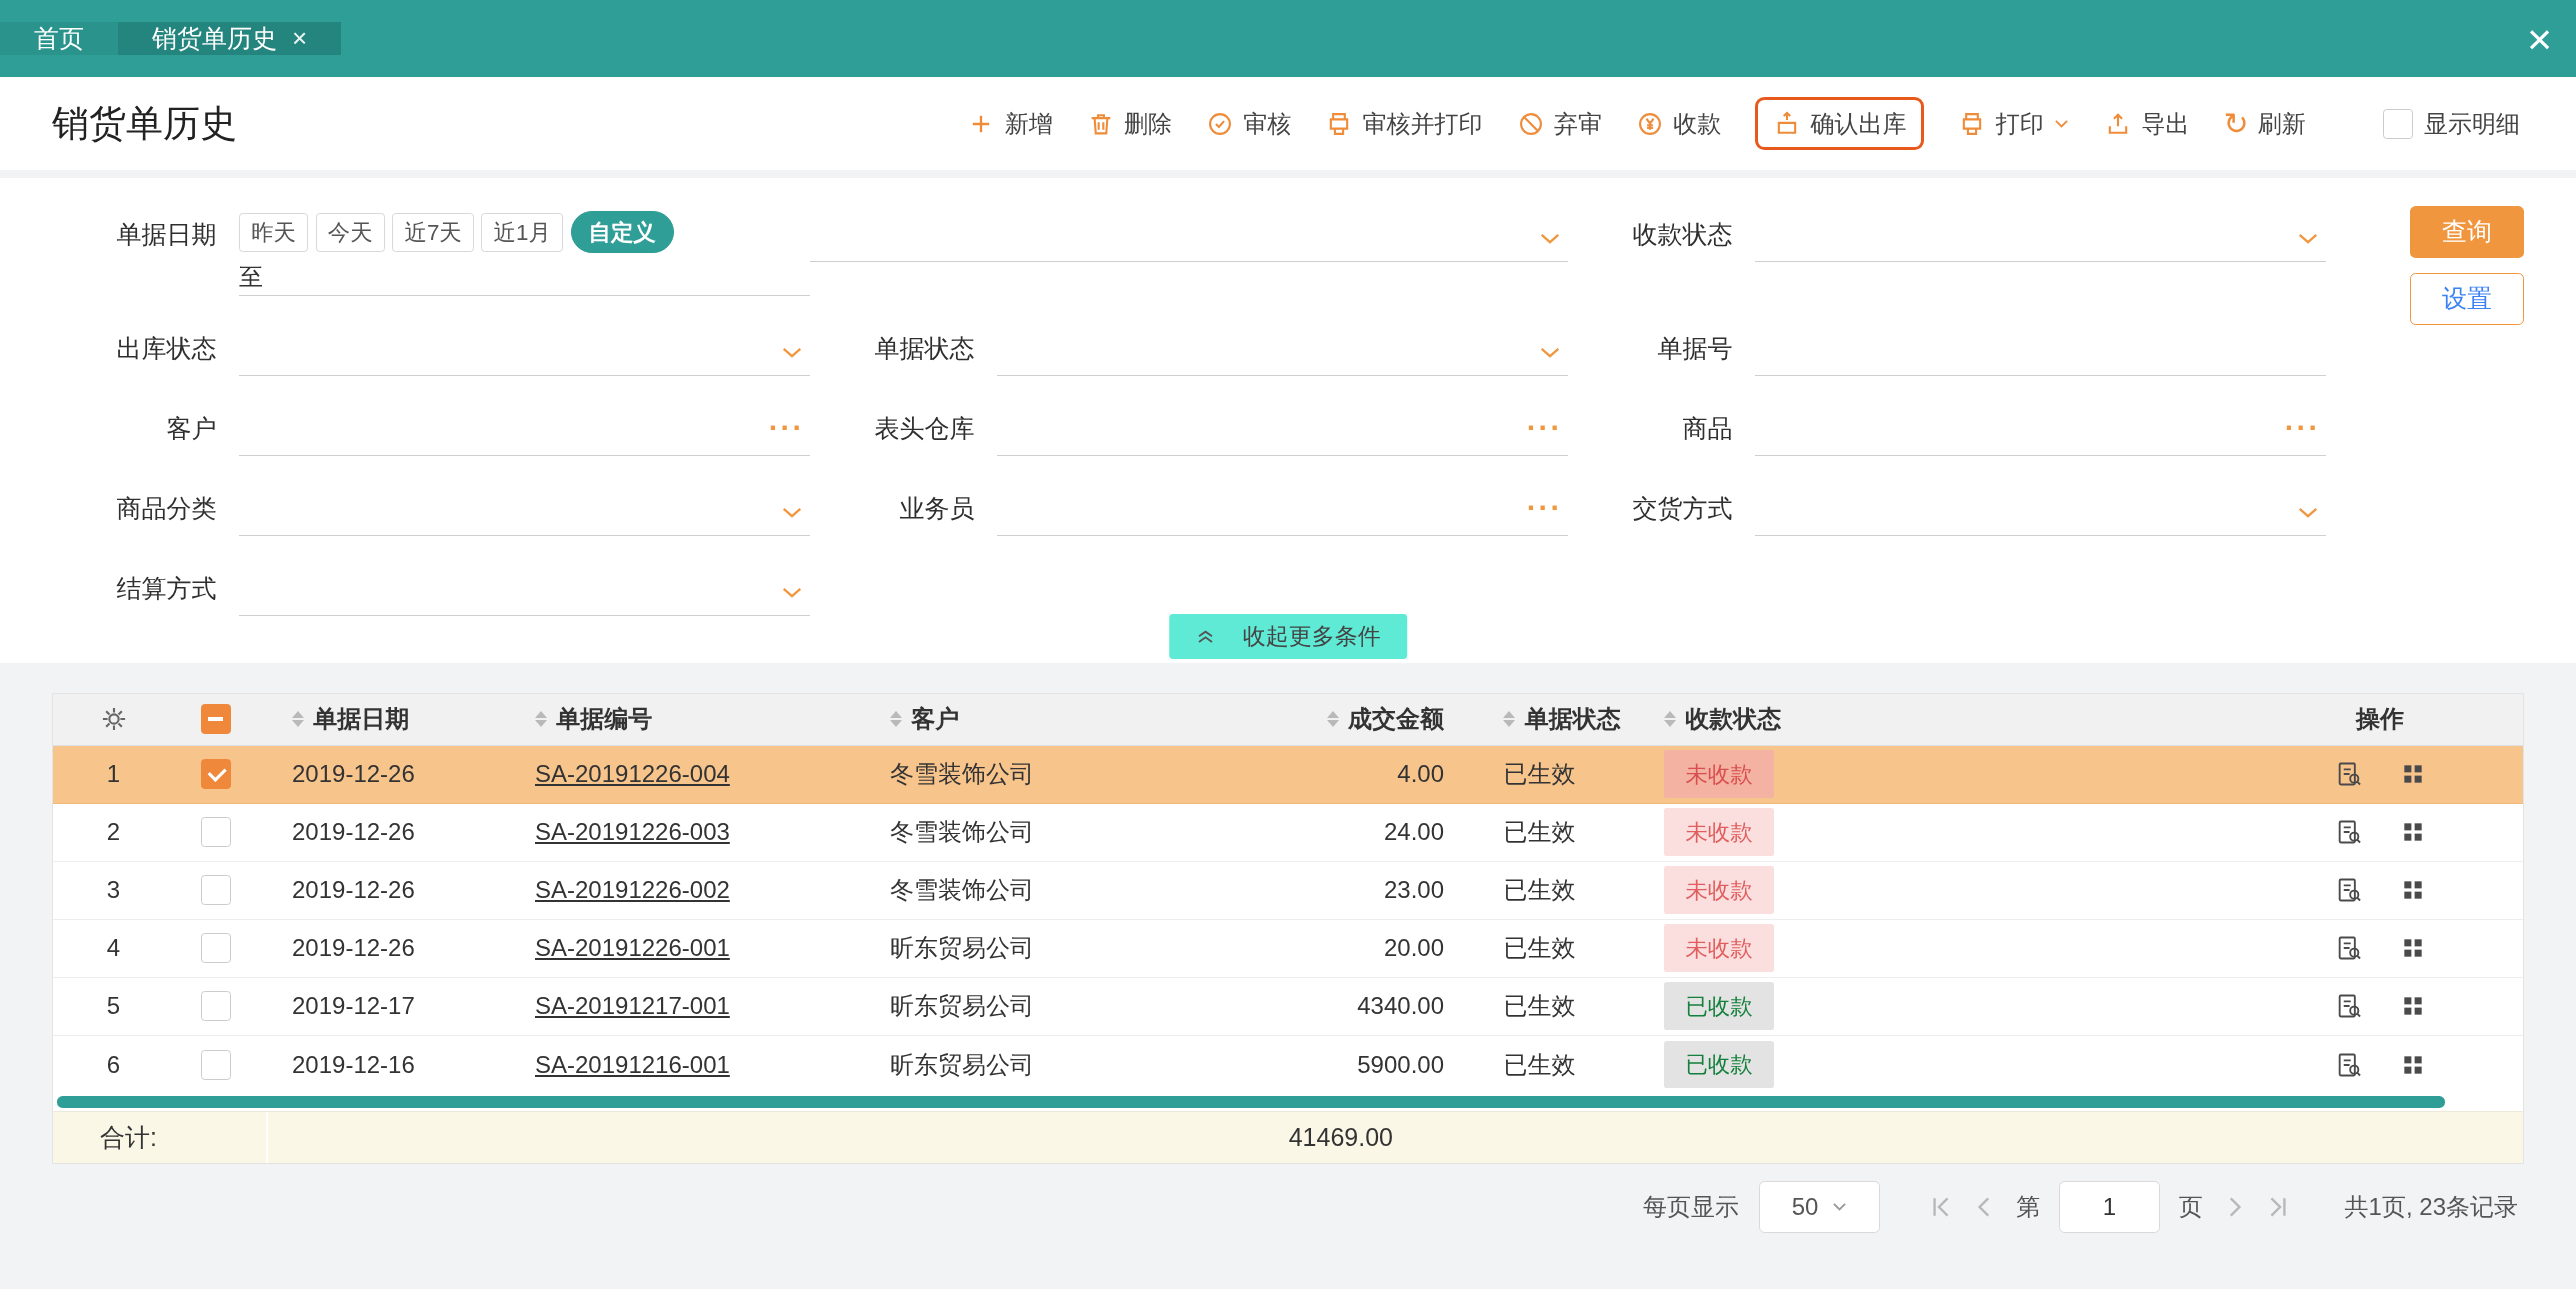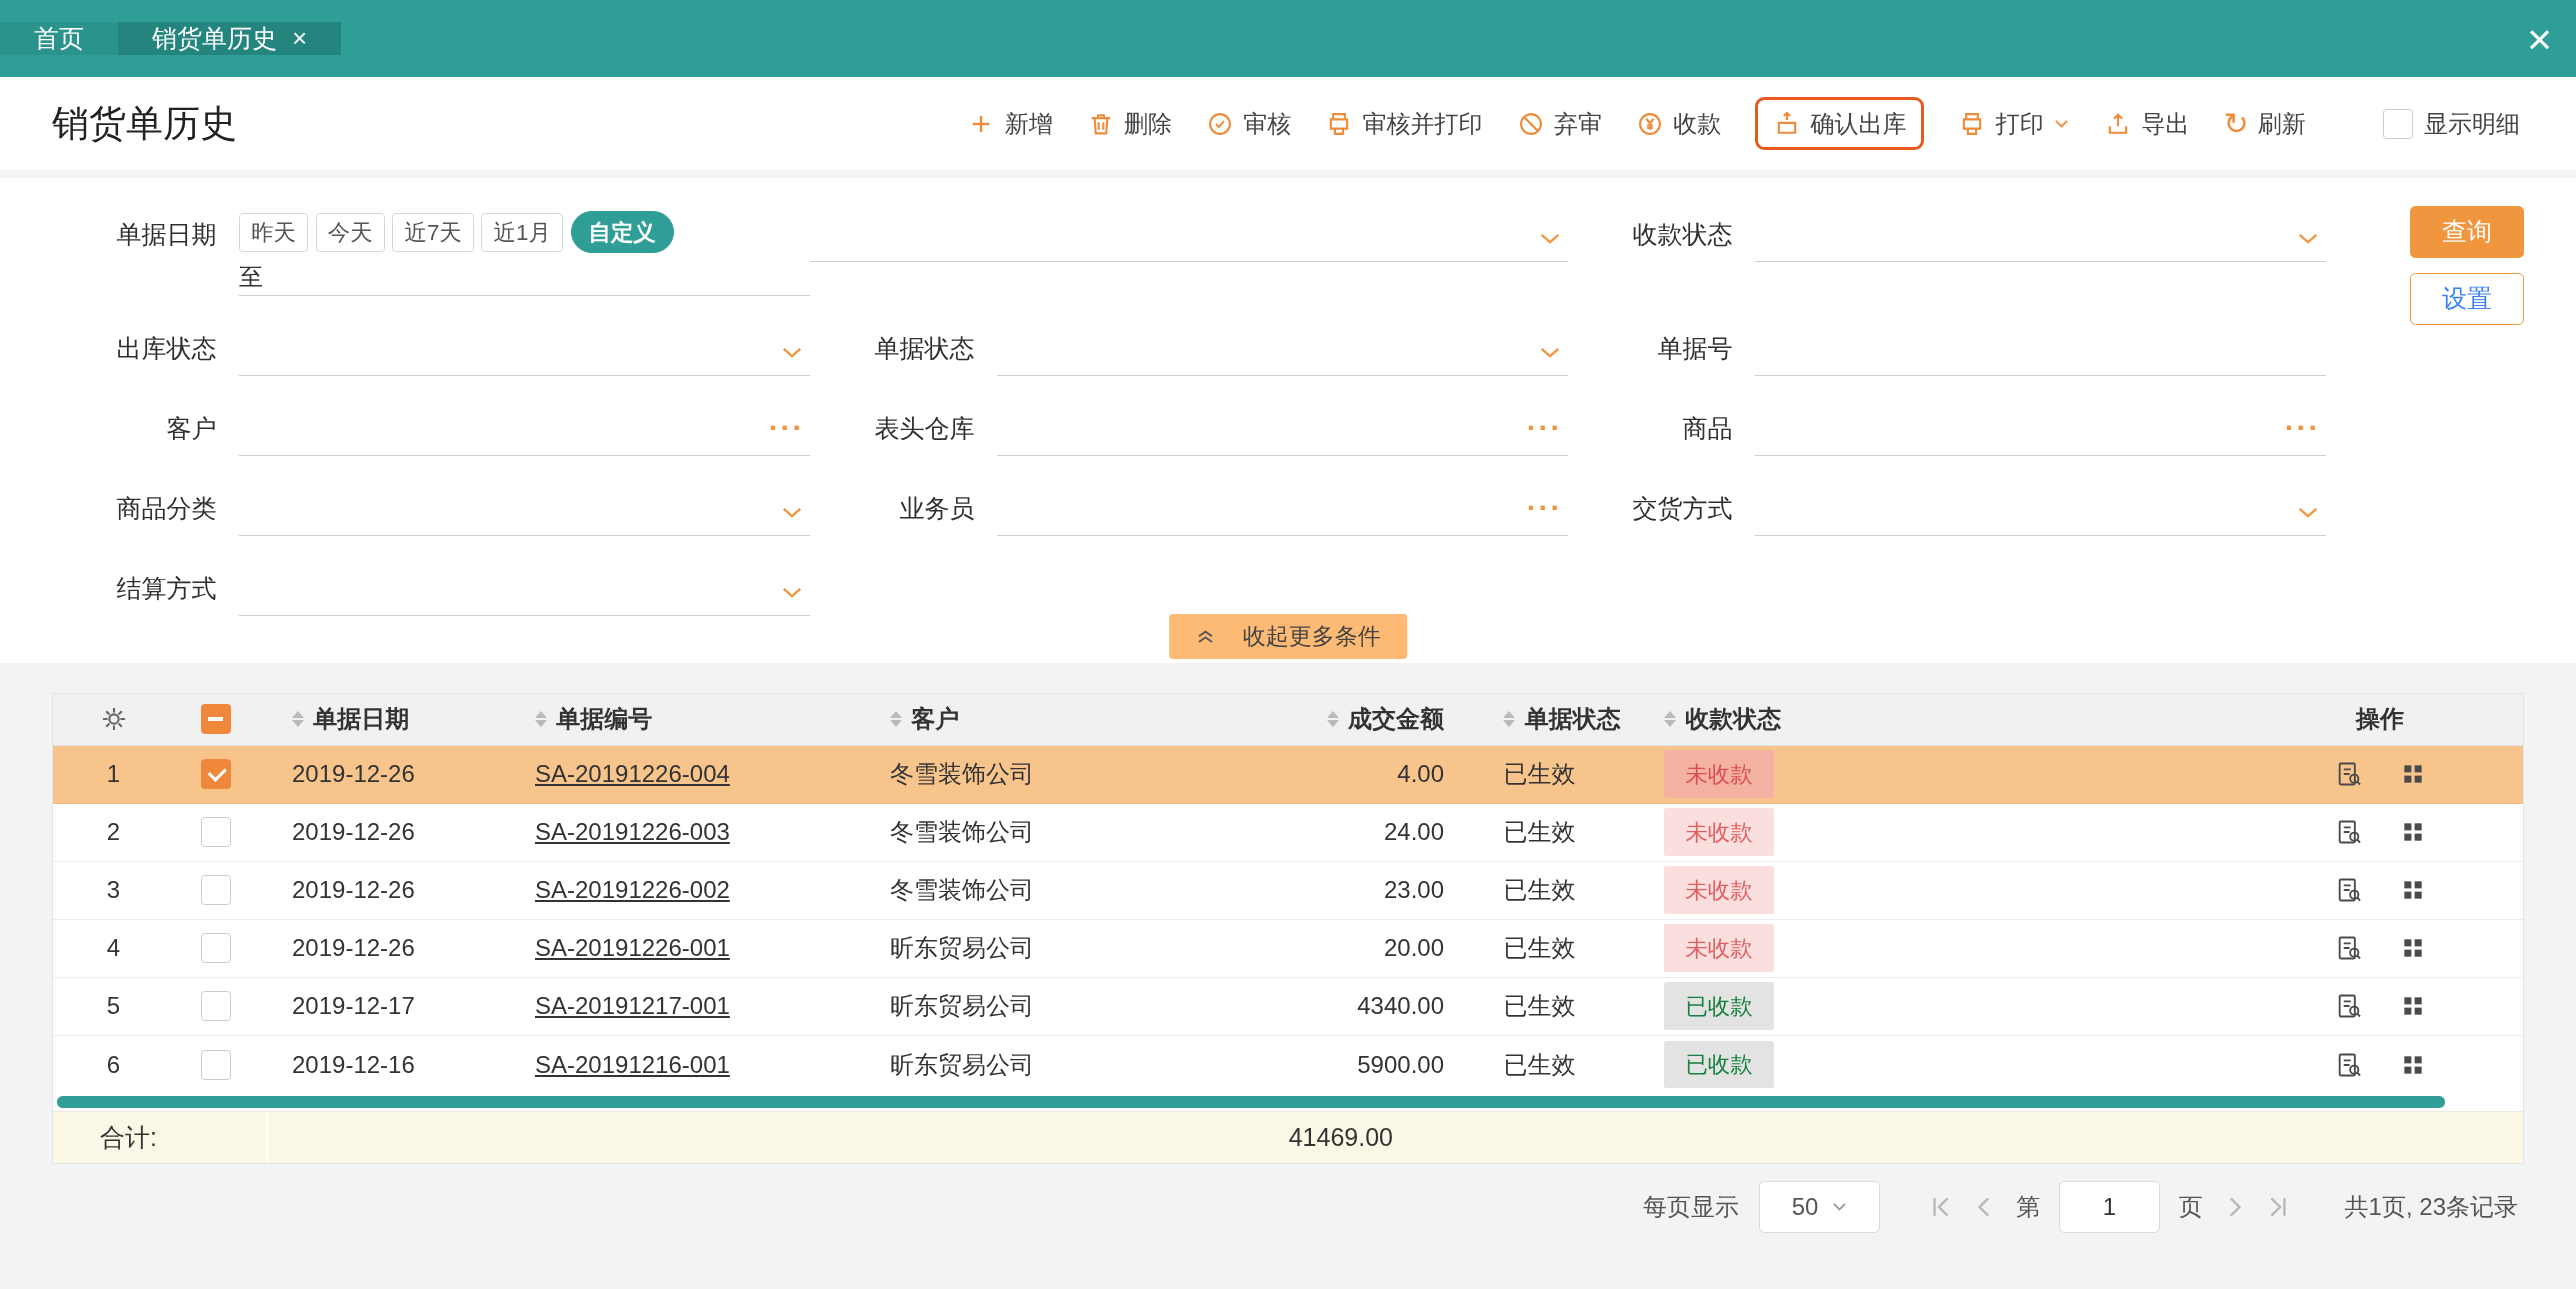--- a/index.html
+++ b/index.html
@@ -36,21 +36,21 @@
   .f-control .ctl-right { position:absolute; right:5.6px; bottom:11.2px; }
   .picker-dots { color:#f0963f; font-size:30px; font-weight:700; letter-spacing:1.9px; line-height:1; }
   .date-control { flex:1; border-bottom:1.9px solid #cfcfcf; height:90px; position:relative; padding-top:5.6px; }
   .chips { display:flex; gap:7.5px; align-items:center; }
   .chip { border:1.9px solid #d8d8d8; border-radius:3.7px; padding:2.8px 11.2px; font-size:22.4px; color:#555; background:#fff; cursor:pointer; }
   .chip-active { background:#2f9e96; color:#fff; border:1.9px solid #2f9e96; border-radius:932px; padding:4.7px 17px; font-weight:700; }
   .to-label { font-size:24px; color:#333; margin-top:7.5px; display:inline-block; }
   .filter-actions { position:absolute; top:28px; right:52px; display:flex; flex-direction:column; gap:15px; }
   .btn-query { width:114px; height:52px; background:#f0963f; color:#fff; font-size:25px; border:none; border-radius:5.6px; cursor:pointer; font-family:inherit; }
   .btn-settings { width:114px; height:52px; background:#fff; color:#3b82f6; font-size:25px; border:1.9px solid #f0963f; border-radius:5.6px; cursor:pointer; font-family:inherit; }
-  .collapse-btn { position:absolute; left:50%; transform:translateX(-50%); bottom:3.7px; background:#fdba74; border-radius:3.7px; height:45px; display:flex; align-items:center; gap:27px; padding:0 26px; font-size:23px; color:#444; cursor:pointer; }
+  .collapse-btn { position:absolute; left:50%; transform:translateX(-50%); bottom:3.7px; background:#5eead4; border-radius:3.7px; height:45px; display:flex; align-items:center; gap:27px; padding:0 26px; font-size:23px; color:#444; cursor:pointer; }
 
   
   .table-card { margin:30px 52px 0; background:#fff; border:1.9px solid #e3e3e3; }
   .t-header { display:flex; background:#f1f1f1; height:52px; align-items:center; font-weight:700; font-size:24px; color:#333; border-bottom:1.9px solid #e0e0e0; }
   .t-row { display:flex; height:58px; align-items:center; font-size:24px; border-bottom:1.9px solid #ededed; background:#fff; }
   .t-row.selected { background:#f7c48c; border-bottom-color:#efb878; }
   .cell { display:flex; align-items:center; height:100%; }
   .c-idx { width:121px; justify-content:center; }
   .c-cb  { width:84px;  justify-content:center; }
   .c-date{ width:243px; padding-left:34px; }

